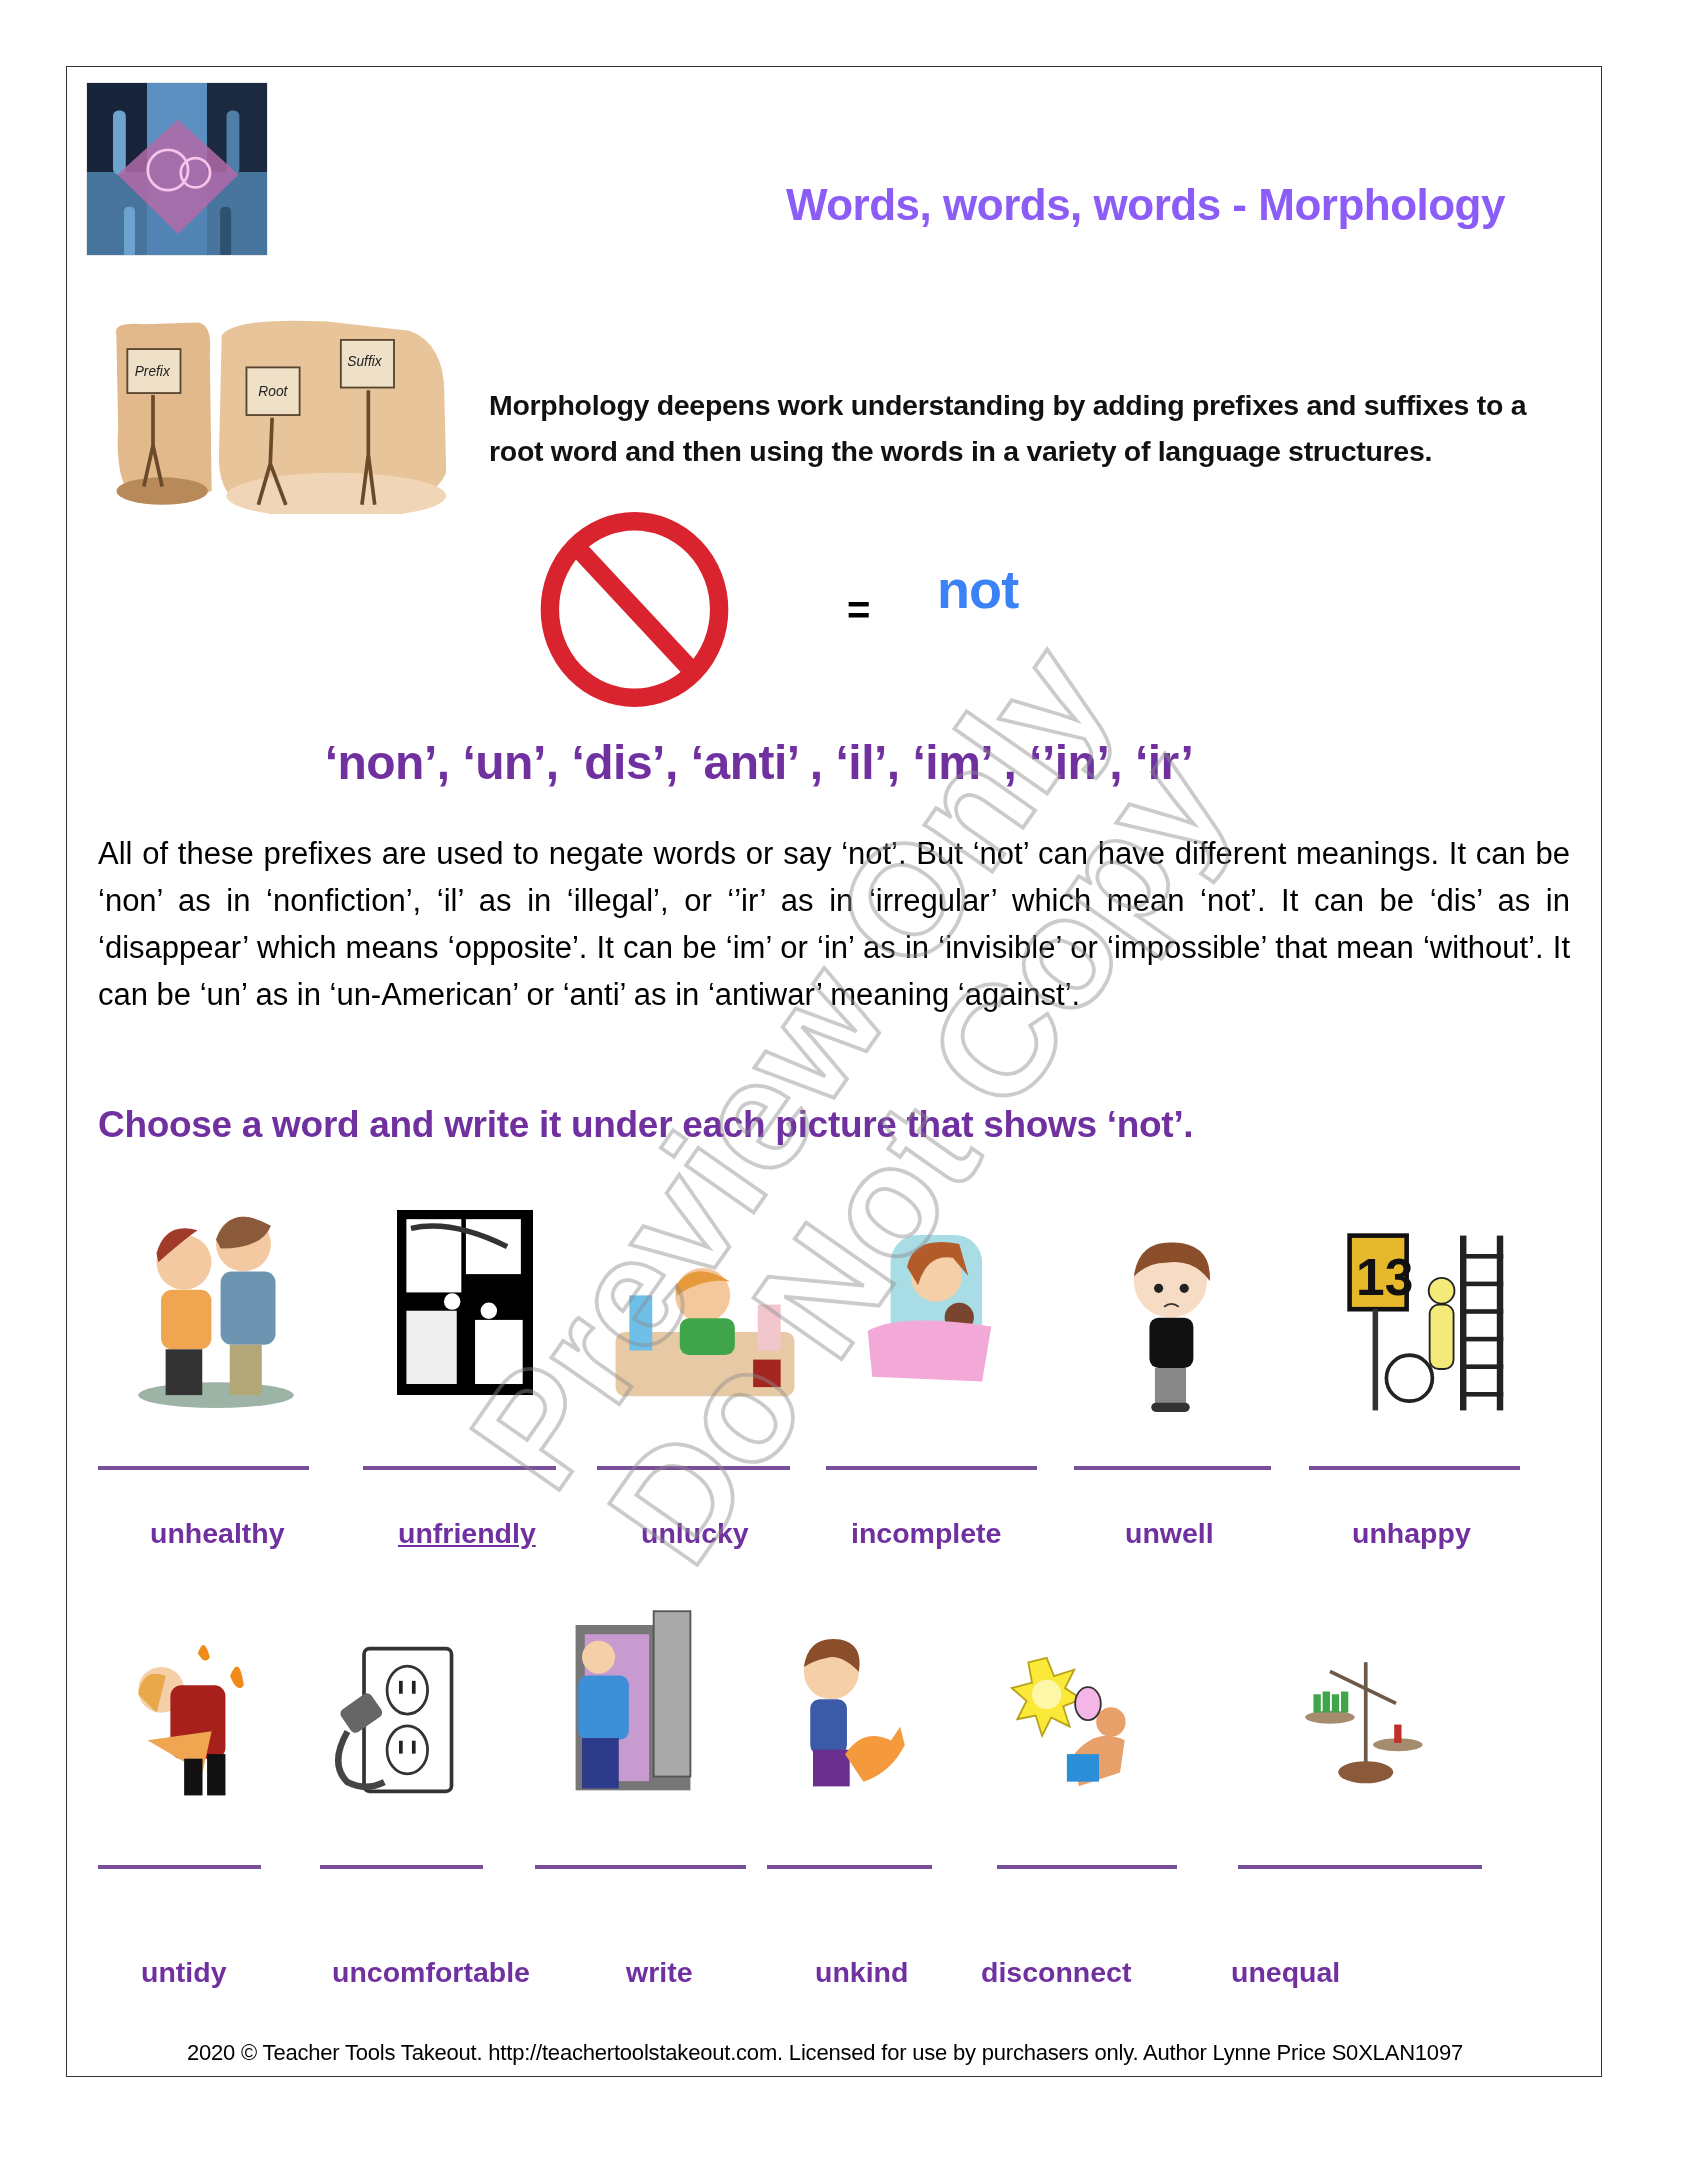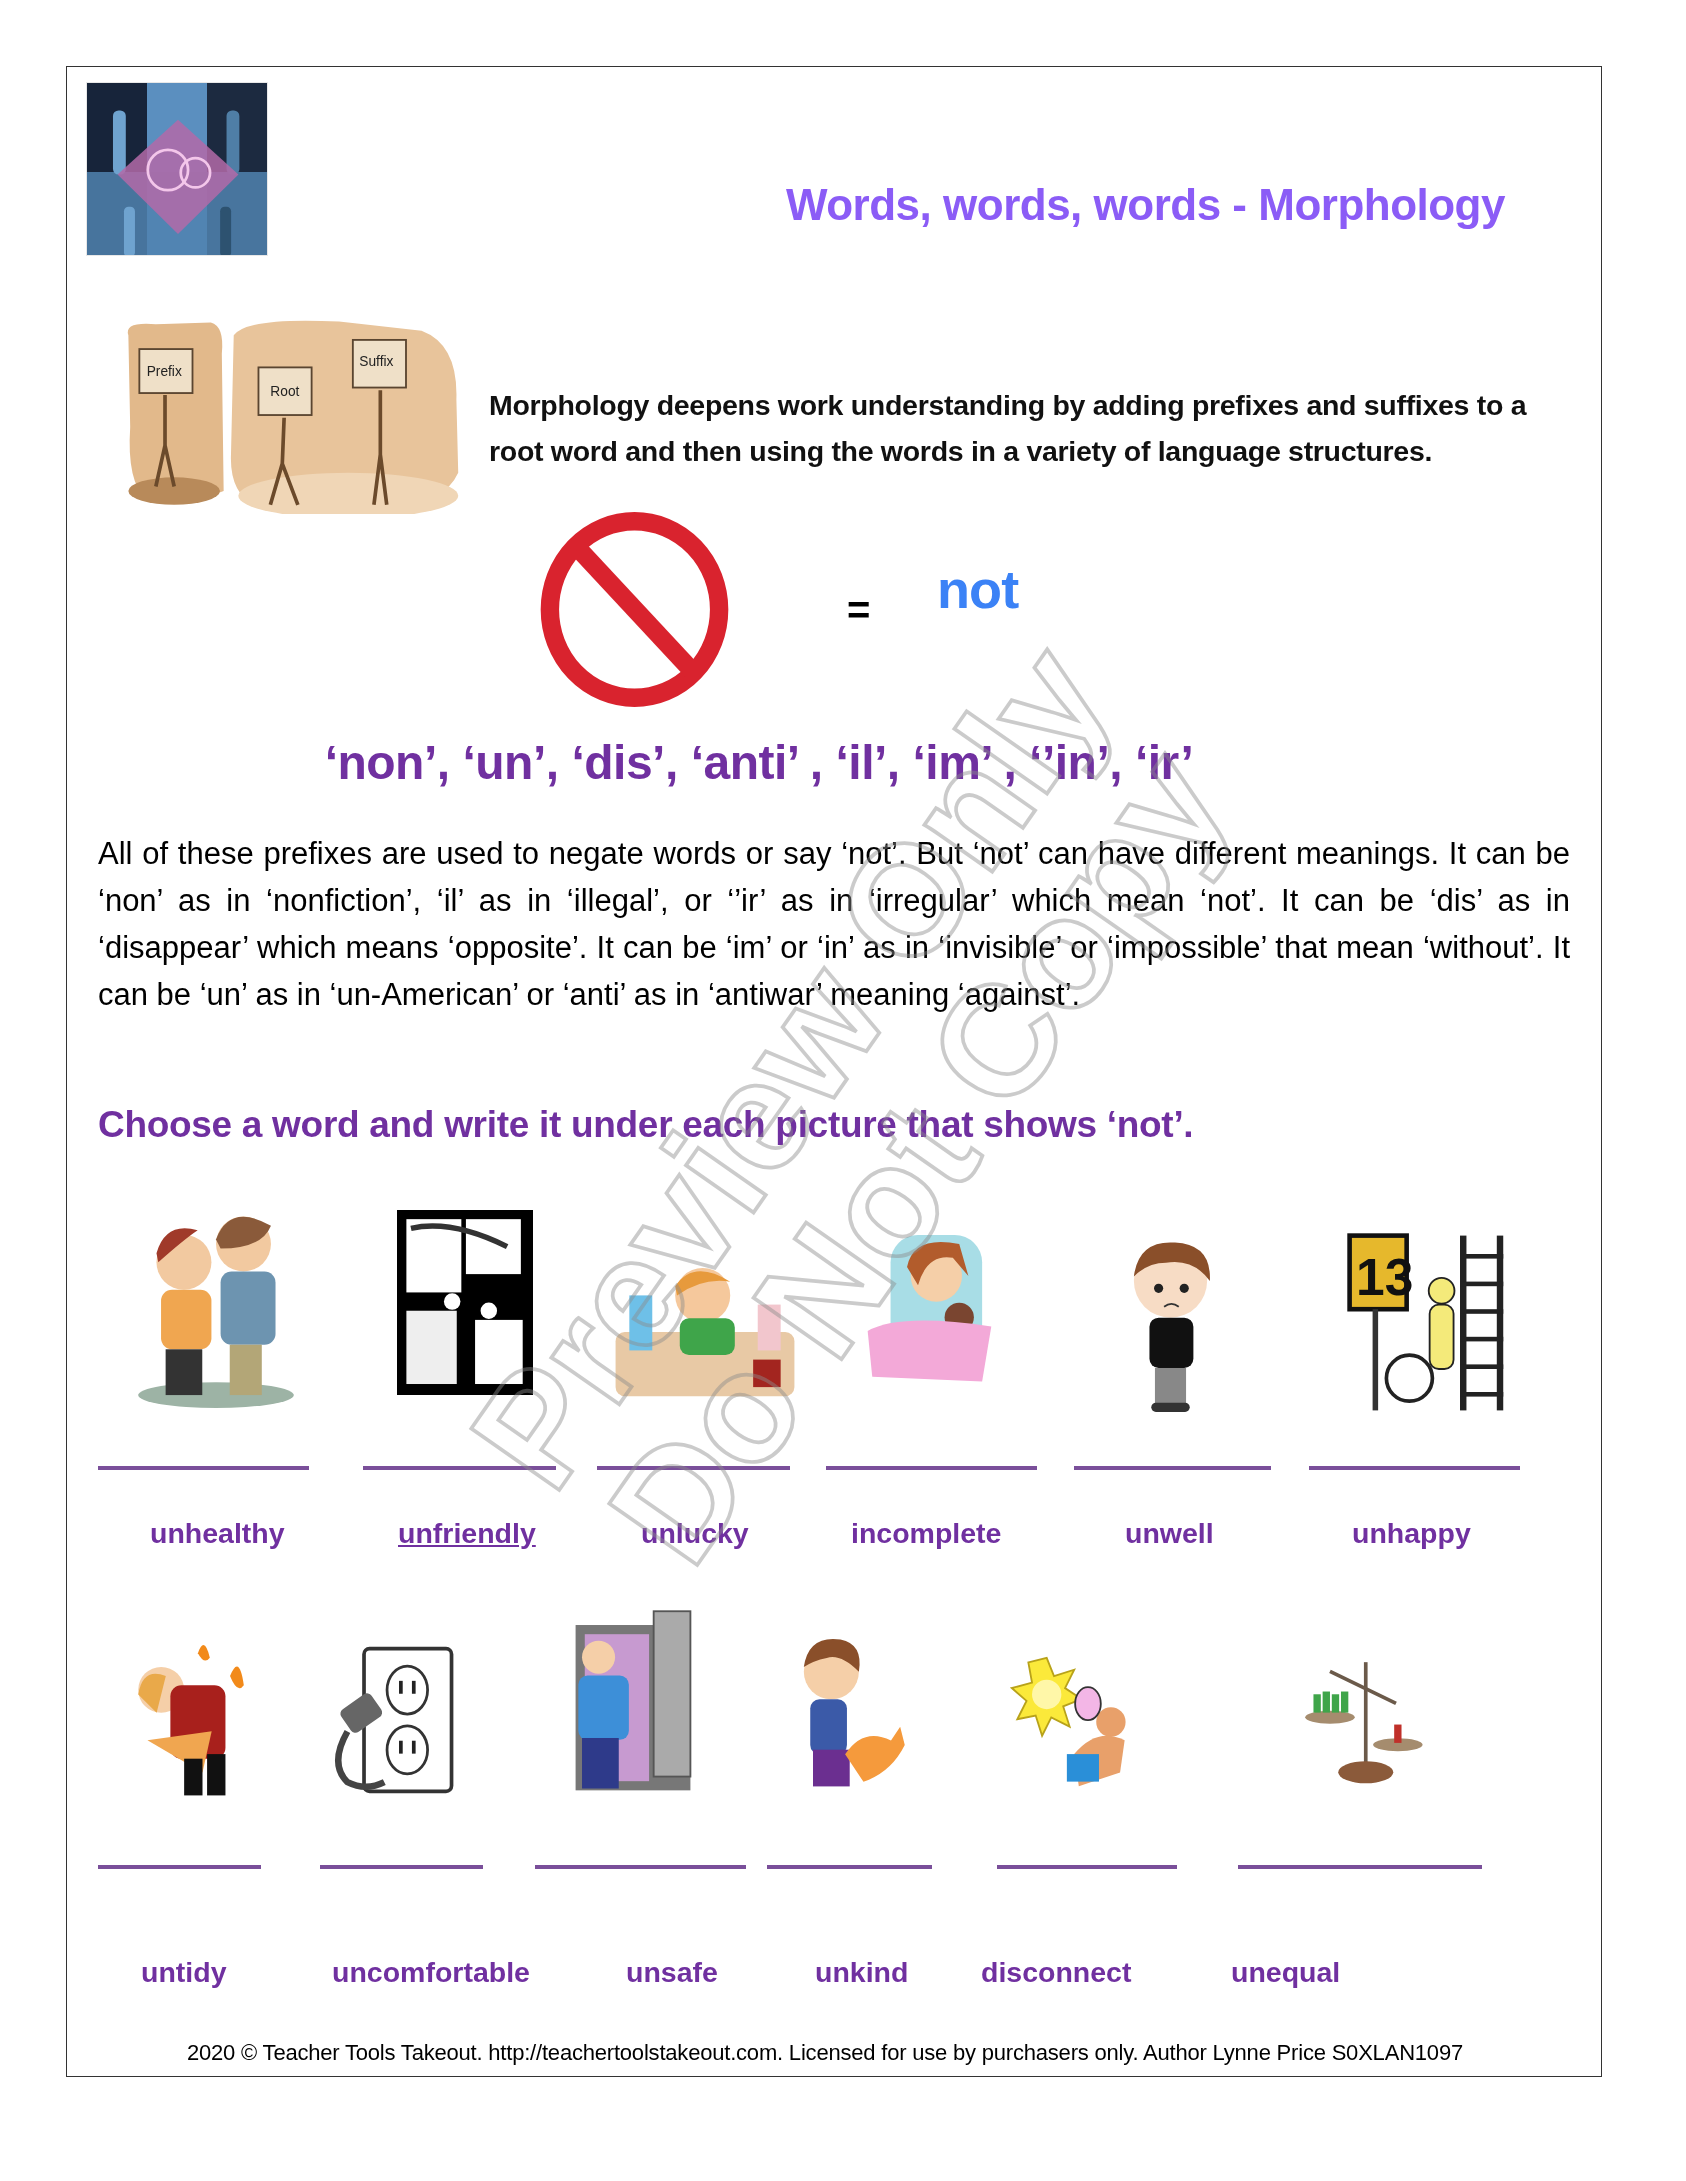--- a/index.html
+++ b/index.html
@@ -1,21 +1,21 @@
 <!DOCTYPE html>
 <html style="font-size:14.7px"><head>
 <meta charset="utf-8">
 <style>
   html,body{margin:0;padding:0;background:#ffffff;}
   body{width:1686px;height:2182px;position:relative;overflow:hidden;font-family:"Liberation Sans","DejaVu Sans",sans-serif;}
   .page-border{position:absolute;left:66px;top:66px;width:1536px;height:2011px;border:1.8px solid #333;box-sizing:border-box;}
   .logo{position:absolute;left:86px;top:82px;width:182px;height:174px;background:#1b2638;overflow:hidden;border:1.8px solid #e8e8e8;box-sizing:border-box;}
   .logo .col{position:absolute;top:0;bottom:0;width:33.3%;}
   .title{position:absolute;left:786px;top:180px;font-size:44px;font-weight:bold;color:#8b5cf6;white-space:nowrap;letter-spacing:-0.5px;}
-  .puzzle{position:absolute;left:119px;top:317px;width:344px;height:197px;}
+  .puzzle{position:absolute;left:107px;top:317px;width:344px;height:197px;font-style:italic;}
   .intro{position:absolute;left:489px;top:382px;width:1084px;font-size:28.5px;font-weight:bold;color:#111;line-height:46px;letter-spacing:-0.3px;}
   .no-sign{position:absolute;left:537px;top:512px;width:195px;height:195px;}
   .equals{position:absolute;left:847px;top:588px;font-size:40px;font-weight:bold;color:#000;}
   .not-word{position:absolute;left:937px;top:558px;font-size:54px;font-weight:bold;color:#3b82f6;letter-spacing:-0.9px;}
   .prefixes{position:absolute;left:0;width:1518px;top:735px;text-align:center;font-size:48px;font-weight:bold;color:#7030a0;letter-spacing:-0.5px;}
   .para{position:absolute;left:98px;top:830px;width:1472px;font-size:31px;color:#000;line-height:47px;text-align:justify;}
   .instruction{position:absolute;left:98px;top:1104px;font-size:37px;font-weight:bold;color:#7030a0;white-space:nowrap;letter-spacing:-0.3px;}
   .pic{position:absolute;}
   .line{position:absolute;height:3.7px;background:#7a4f9a;}
   .word{position:absolute;font-size:28.5px;font-weight:bold;color:#7030a0;white-space:nowrap;}
@@ -250,21 +250,21 @@
 
 <div class="line" style="left:98px;top:1865px;width:163px;"></div>
 <div class="line" style="left:320px;top:1865px;width:163px;"></div>
 <div class="line" style="left:535px;top:1865px;width:211px;"></div>
 <div class="line" style="left:767px;top:1865px;width:165px;"></div>
 <div class="line" style="left:997px;top:1865px;width:180px;"></div>
 <div class="line" style="left:1238px;top:1865px;width:244px;"></div>
 
 <div class="word" style="left:141px;top:1956px;">untidy</div>
 <div class="word" style="left:332px;top:1956px;">uncomfortable</div>
-<div class="word" style="left:626px;top:1956px;">unsafe</div>
+<div class="word" style="left:626px;top:1956px;">write</div>
 <div class="word" style="left:815px;top:1956px;">unkind</div>
 <div class="word" style="left:981px;top:1956px;">disconnect</div>
 <div class="word" style="left:1231px;top:1956px;">unequal</div>
 
 <div class="footer">2020 © Teacher Tools Takeout. http://teachertoolstakeout.com. Licensed for use by purchasers only. Author Lynne Price S0XLAN1097</div>
 
 <div class="watermark">
   <div>Preview Only</div>
   <div>Do Not Copy</div>
 </div>

